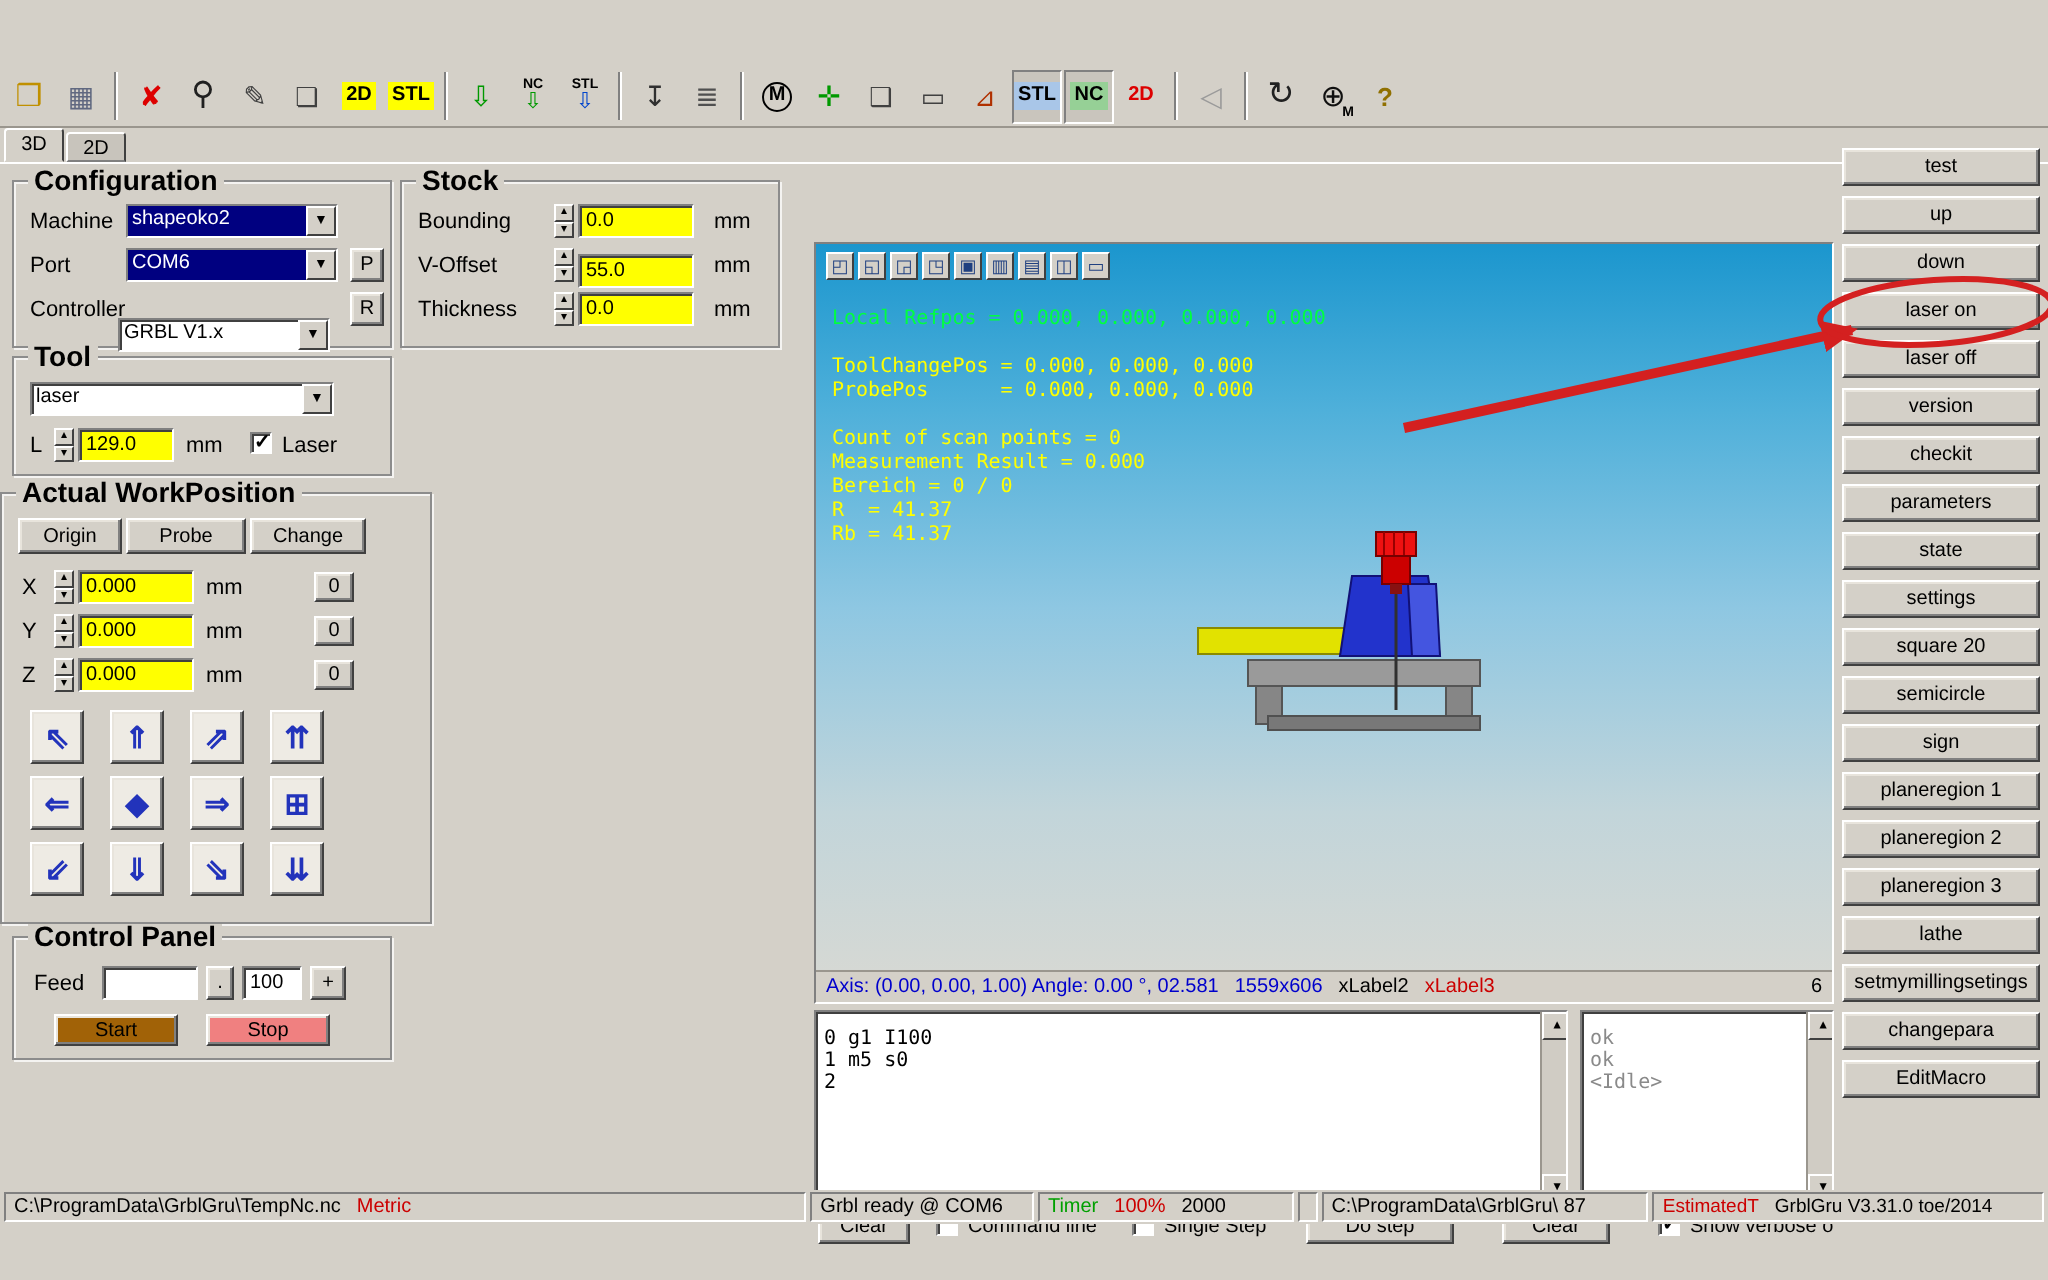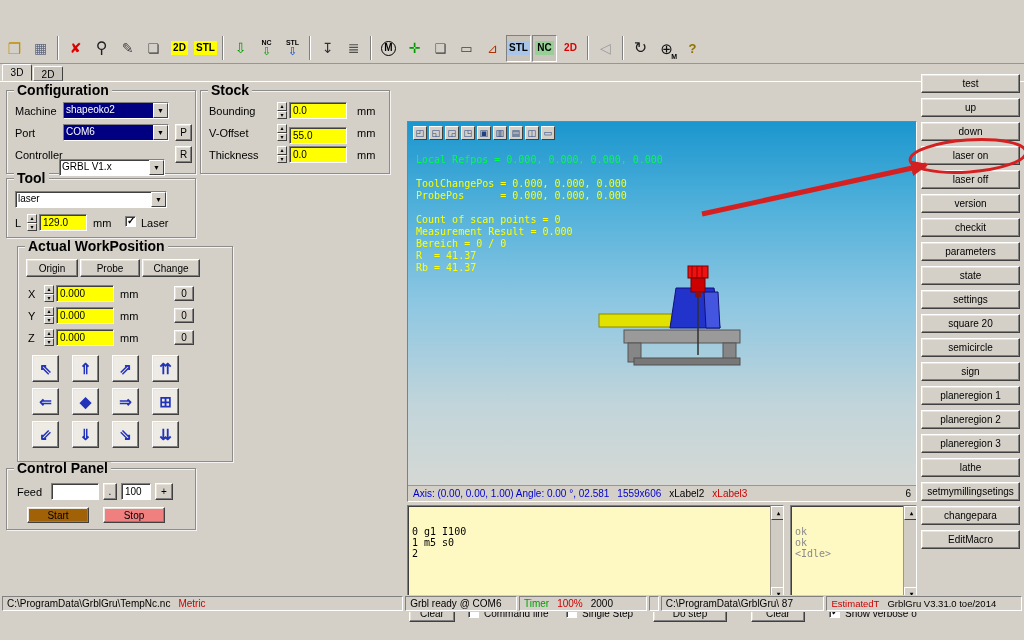--- a/index.html
+++ b/index.html
@@ -68,21 +68,21 @@
   .overlay{position:absolute;left:8px;top:32px;font:10px "DejaVu Sans Mono",monospace;white-space:pre;line-height:12px;}
   .overlay > div{min-height:12px;}
   .c-green{color:#00ff40;}
   .c-yellow{color:#ffff00;}
   .v3-status{position:absolute;left:0;bottom:0;width:100%;height:16px;background:#d4d0c8;border-top:1px solid #9a968e;display:flex;align-items:center;padding:0 5px;font-size:10px;gap:8px;white-space:nowrap;}
   .t-blue{color:#0000cc;}
   .t-red{color:#cc0000;}
   .t-green{color:#00a000;}
 
   
-  .pane{position:absolute;background:#fef9c3;border:1px solid;border-color:#808080 #fff #fff #808080;box-shadow:inset 1px 1px 0 #404040;font:10px "DejaVu Sans Mono",monospace;padding:20px 4px;overflow:hidden;}
+  .pane{position:absolute;background:#ffffff;border:1px solid;border-color:#808080 #fff #fff #808080;box-shadow:inset 1px 1px 0 #404040;font:10px "DejaVu Sans Mono",monospace;padding:8px 4px;overflow:hidden;}
   .pane .scrollv{position:absolute;right:0;top:0;width:13px;height:100%;background:#d0ccc4;border-left:1px solid #9a968e;}
   .scrollv::before{content:"▲";position:absolute;top:0;left:0;width:13px;height:12px;background:#d4d0c8;border:1px solid;border-color:#fff #404040 #404040 #fff;font-size:6px;text-align:center;line-height:11px;}
   .scrollv::after{content:"▼";position:absolute;bottom:0;left:0;width:13px;height:12px;background:#d4d0c8;border:1px solid;border-color:#fff #404040 #404040 #fff;font-size:6px;text-align:center;line-height:11px;}
   .console-line{color:#8a8a8a;}
 
   .ctl-btn{position:absolute;height:17px;font-size:10px;}
   .ctl-lbl{position:absolute;font-size:10px;white-space:nowrap;}
 
   
   .sidebar{position:absolute;left:921px;top:74px;width:99px;display:flex;flex-direction:column;gap:5px;}
@@ -248,21 +248,21 @@
     <div class="spin" style="left:20px;top:35px;">
         <span class="up"></span>
         <span class="dn"></span>
       </div>
     <div class="field yellow" style="left:32px;top:35px;width:48px;">129.0</div>
     <span class="lbl" style="left:86px;top:38px;">mm</span>
     <div class="cb checked" style="left:118px;top:37px;"></div>
     <span class="lbl" style="left:134px;top:38px;">Laser</span>
   </div>
 
-  <div class="group" style="left:17px;top:246px;width:216px;height:216px;">
+  <div class="group" style="left:0;top:246px;width:216px;height:216px;">
     <div class="legend">Actual WorkPosition</div>
     <div class="btn small-btn" style="left:8px;top:12px;width:52px;height:18px;">Origin</div>
     <div class="btn small-btn" style="left:62px;top:12px;width:60px;height:18px;">Probe</div>
     <div class="btn small-btn" style="left:124px;top:12px;width:58px;height:18px;">Change</div>
 
     <span class="lbl" style="left:10px;top:41px;">X</span>
     <div class="spin" style="left:26px;top:38px;">
         <span class="up"></span>
         <span class="dn"></span>
       </div>

